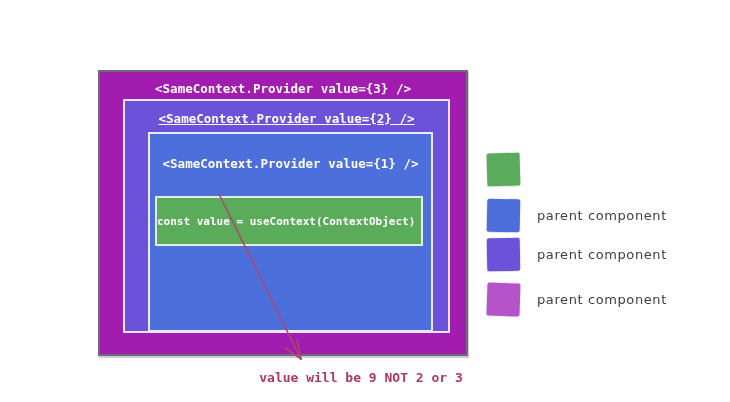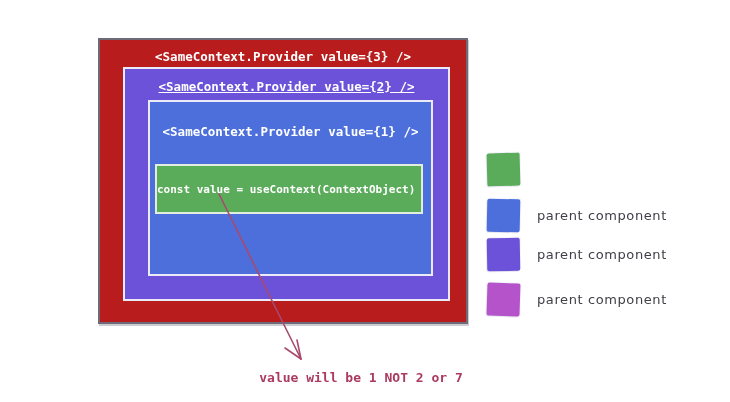--- a/index.html
+++ b/index.html
@@ -15,21 +15,21 @@
   .box-outer {
     left: 98px; top: 38px; width: 370px; height: 286px;
     border: 2px solid #6e6a78;
     box-shadow: 1px 2px 0 rgba(110,106,120,0.35);
   }
   .box-middle {
     left: 23px; top: 27px; width: 327px; height: 234px;
     border: 2px solid #eceaf7;
   }
   .box-inner {
-    left: 23px; top: 31px; width: 285px; height: 176px;
+    left: 23px; top: 31px; width: 285px; height: 200px;
     border: 2px solid #eceaf7;
   }
   .box-consumer {
     left: 5px; top: 62px; width: 268px; height: 50px;
     border: 2px solid #e2eedd;
     display: flex; align-items: center; justify-content: flex-start;
   }
   .code-label {
     position: absolute;
     left: 0; right: 0;
@@ -91,21 +91,21 @@
     color: #403e46;
     letter-spacing: 0.6px;
     white-space: nowrap;
   }
 </style>
 </head>
 <body>
 
 <div class="canvas">
 
-  <div class="box box-outer" style="background-color: #b91c1c;">
+  <div class="box box-outer" style="background-color: #a21caf; margin-top: 32px;">
     <div class="code-label label-p3">&lt;SameContext.Provider value={3} /&gt;</div>
 
     <div class="box box-middle" style="background-color: rgb(108, 82, 217);">
       <div class="code-label label-p2">&lt;SameContext.Provider value={2} /&gt;</div>
 
       <div class="box box-inner" style="background-color: rgb(76, 111, 219);">
         <div class="code-label label-p1">&lt;SameContext.Provider value={1} /&gt;</div>
 
         <div class="box box-consumer" style="background-color: rgb(90, 172, 90);">
           <div class="code-label label-consumer">const value = useContext(ContextObject)</div>
@@ -115,21 +115,21 @@
   </div>
 
   <svg class="arrow-svg" viewBox="0 0 730 402" xmlns="http://www.w3.org/2000/svg">
     <g fill="none" stroke-width="1.6" stroke-linecap="round" style="stroke: rgb(168, 74, 110);">
       <path d="M219,194 L301,359"></path>
       <path d="M301,359 L285,348"></path>
       <path d="M301,359 L297,340"></path>
     </g>
   </svg>
 
-  <div class="annotation" style="color: rgb(171, 58, 95);">value will be 1 NOT 2 or 7</div>
+  <div class="annotation" style="color: rgb(171, 58, 95);">value will be 9 NOT 2 or 3</div>
 
   <div class="legend">
     <div class="legend-item legend-item-0">
       <span class="swatch" style="background-color: rgb(90, 172, 90);"></span>
     </div>
     <div class="legend-item legend-item-1">
       <span class="swatch" style="background-color: rgb(76, 111, 219);"></span>
       <span class="legend-label">parent component</span>
     </div>
     <div class="legend-item legend-item-2">

